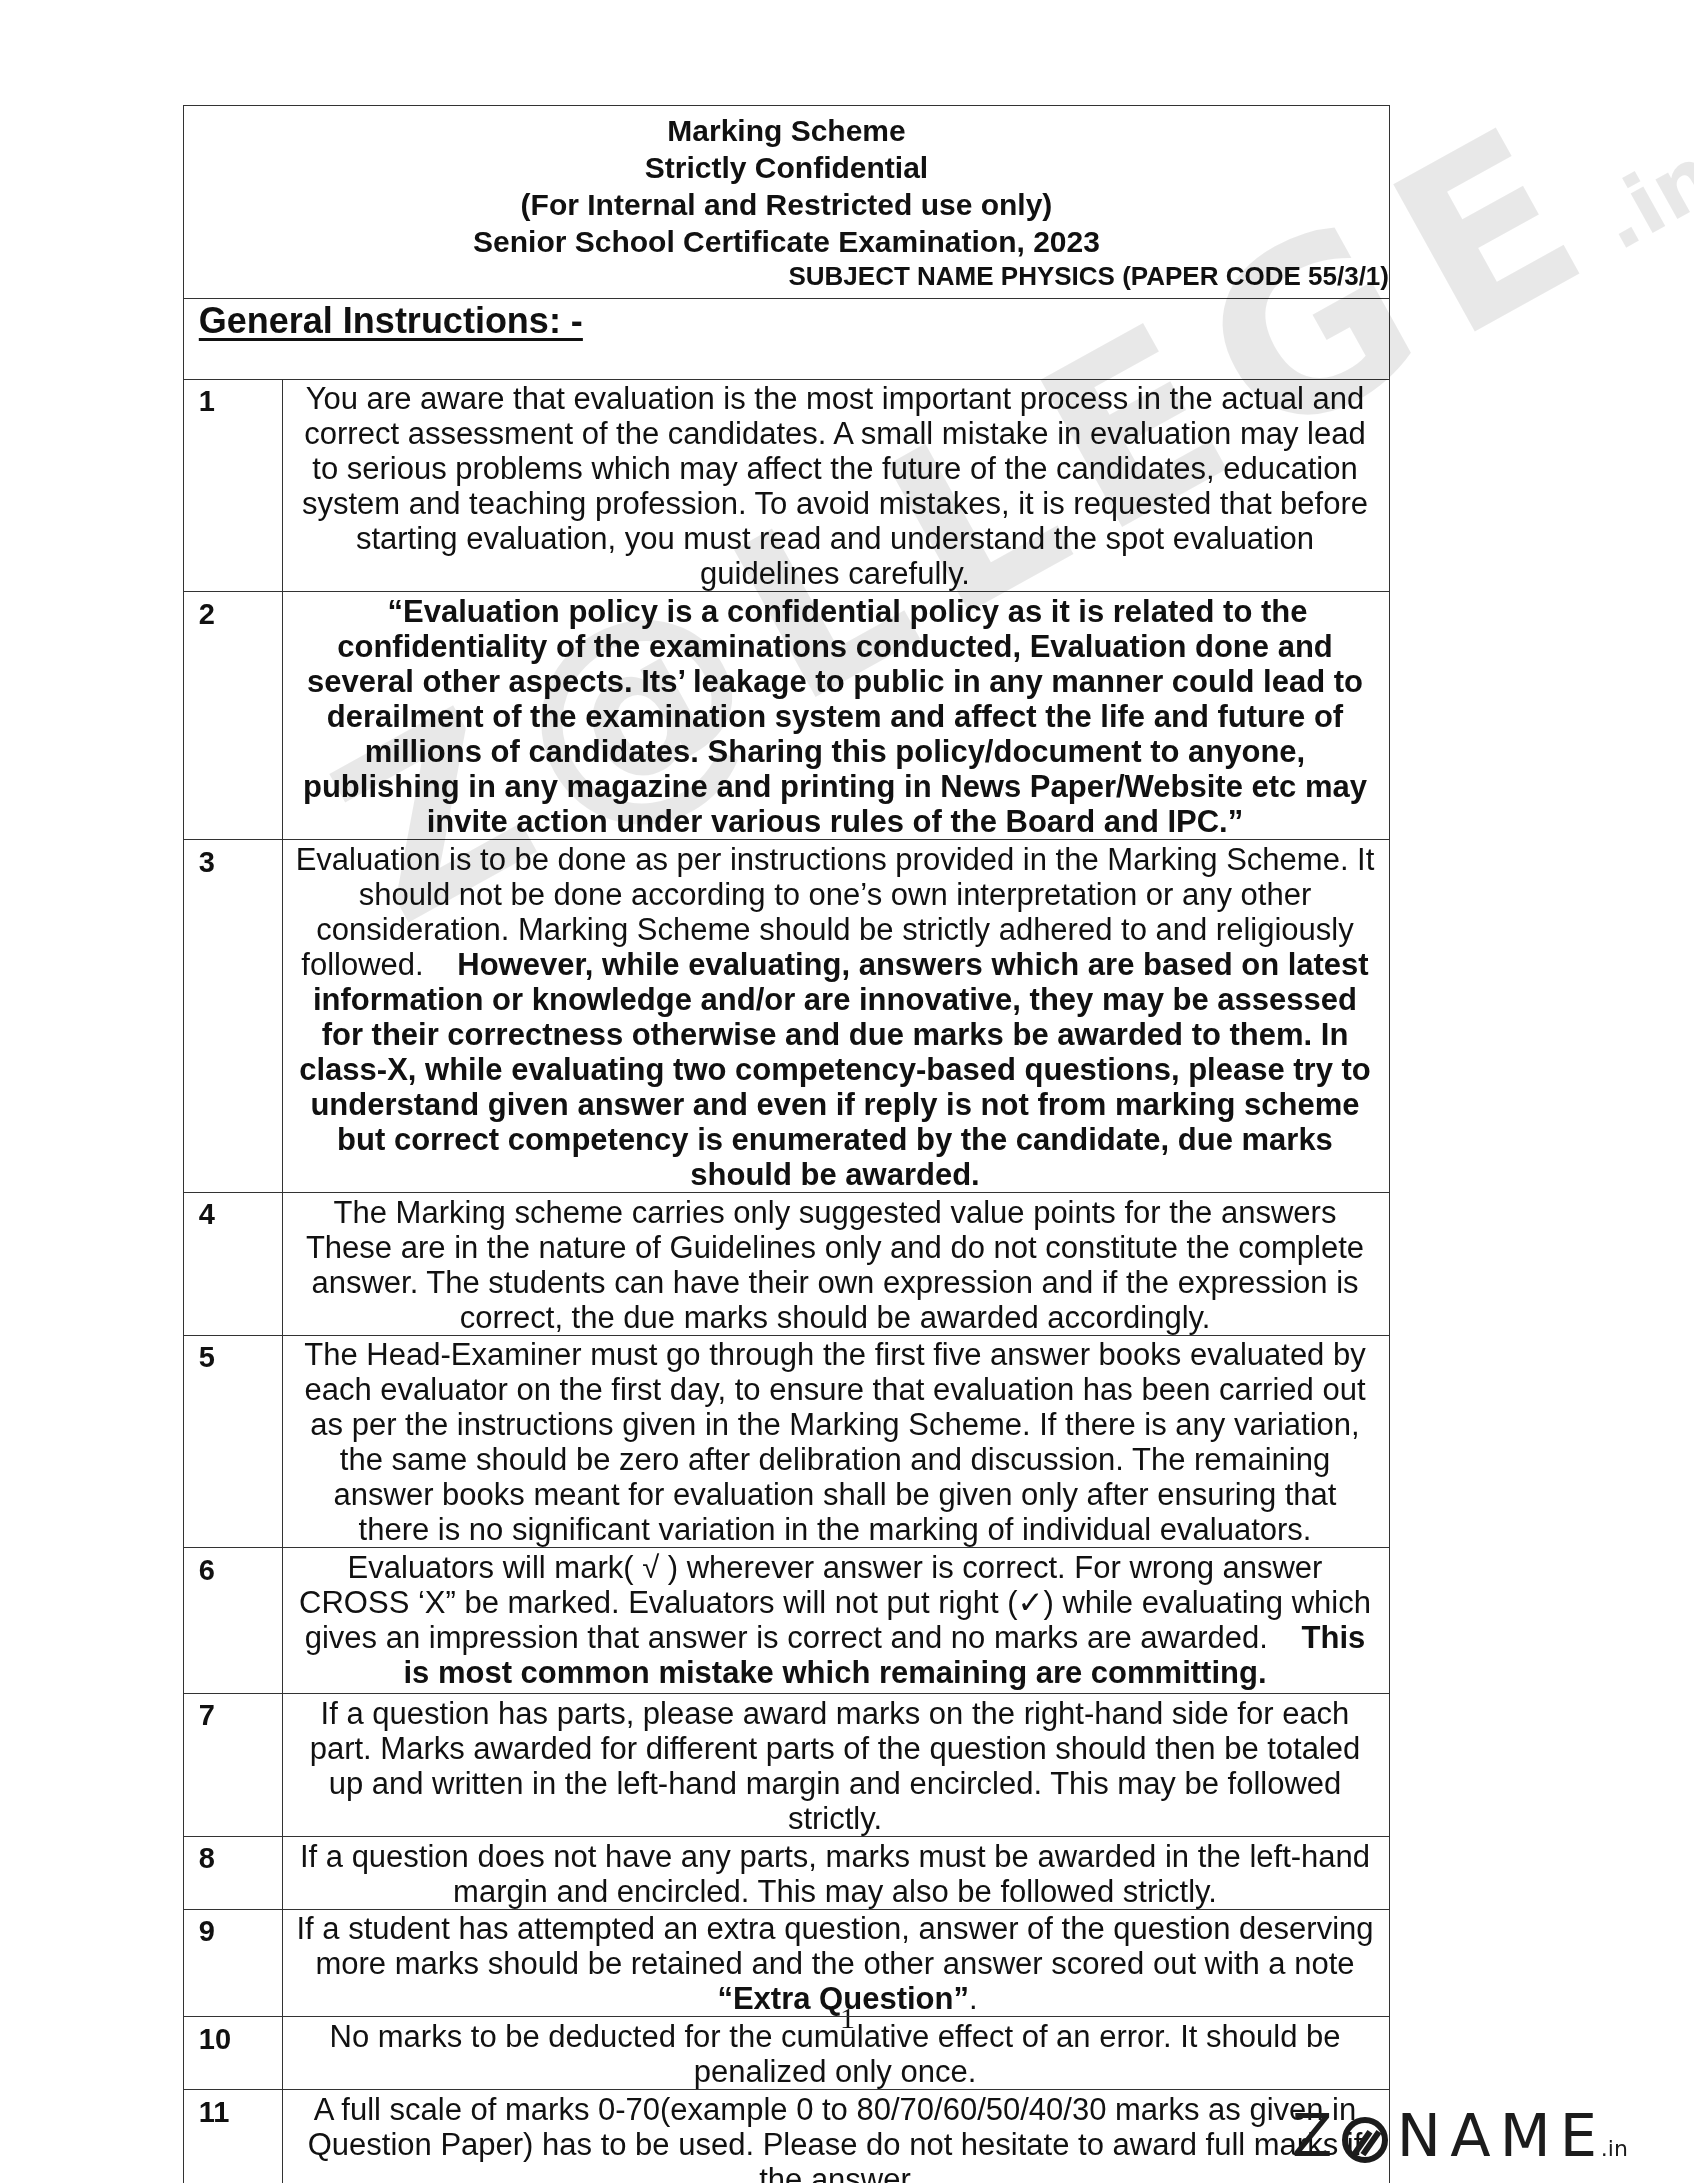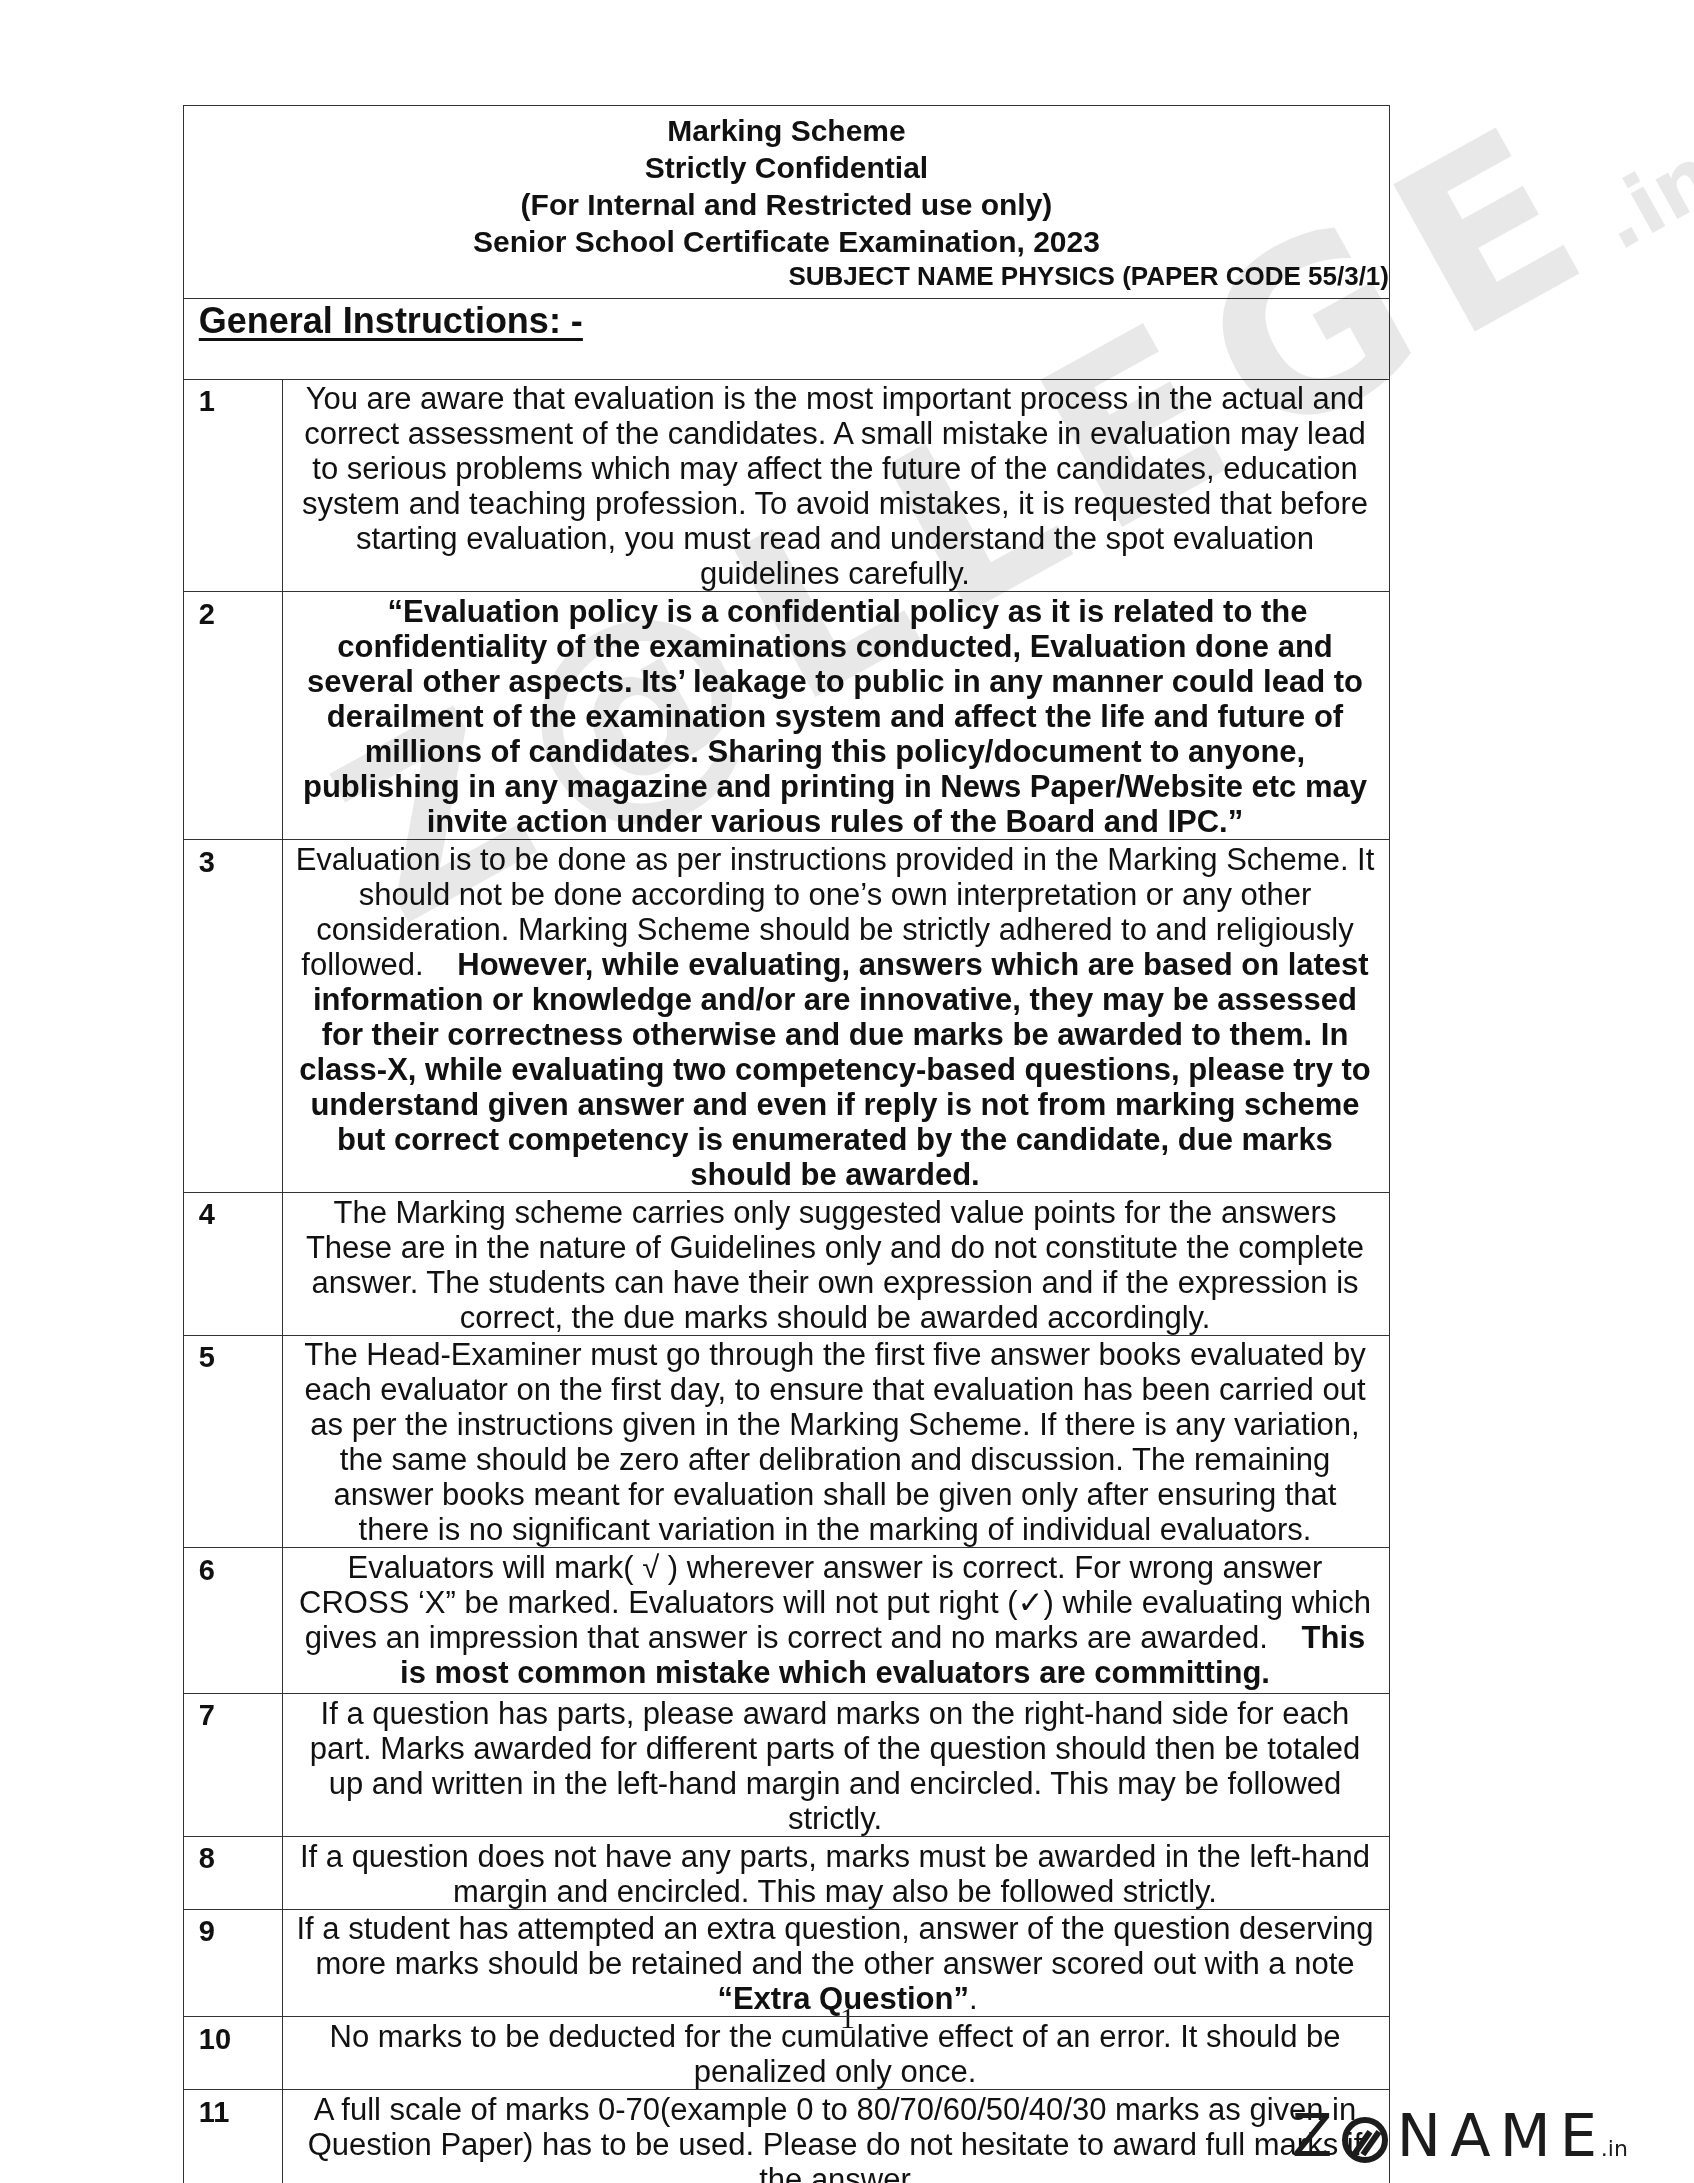--- a/index.html
+++ b/index.html
@@ -79,21 +79,21 @@
       <tr>
         <td class="num-cell" style="height: 135px;">4</td>
         <td class="text-cell"><span> The Marking scheme carries only suggested value points for the answers</span><br><span>These are in the nature of Guidelines only and do not constitute the complete answer. The students can have their own expression and if the expression is correct, the due marks should be awarded accordingly.</span></td>
       </tr>
       <tr>
         <td class="num-cell" style="height: 203px;">5</td>
         <td class="text-cell"><span>The Head-Examiner must go through the first five answer books evaluated by each evaluator on the first day, to ensure that evaluation has been carried out as per the instructions given in the Marking Scheme. If there is any variation, the same should be zero after delibration and discussion. The remaining answer books meant for evaluation shall be given only after ensuring that there is no significant variation in the marking of individual evaluators.</span></td>
       </tr>
       <tr>
         <td class="num-cell" style="height: 139px;">6</td>
-        <td class="text-cell"><span>Evaluators will mark( √ ) wherever answer is correct. For wrong answer CROSS ‘X” be marked. Evaluators will not put right (✓) while evaluating which gives an impression that answer is correct and no marks are awarded. </span><b>This is most common mistake which evaluators are committing.</b></td>
+        <td class="text-cell"><span>Evaluators will mark( √ ) wherever answer is correct. For wrong answer CROSS ‘X” be marked. Evaluators will not put right (✓) while evaluating which gives an impression that answer is correct and no marks are awarded. </span><b>This is most common mistake which remaining are committing.</b></td>
       </tr>
       <tr>
         <td class="num-cell" style="height: 99px;">7</td>
         <td class="text-cell"><span>If a question has parts, please award marks on the right-hand side for each part. Marks awarded for different parts of the question should then be totaled up and written in the left-hand margin and encircled. This may be followed strictly.</span></td>
       </tr>
       <tr>
         <td class="num-cell" style="height: 63px;">8</td>
         <td class="text-cell"><span>If a question does not have any parts, marks must be awarded in the left-hand margin and encircled. This may also be followed strictly.</span></td>
       </tr>
       <tr>

